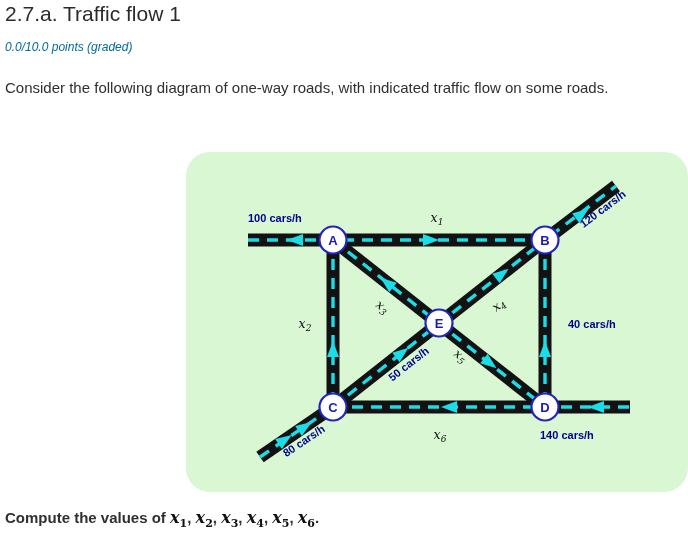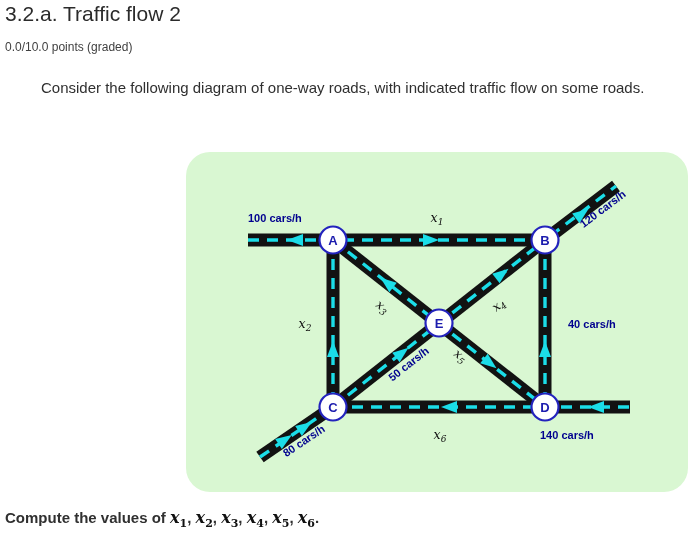--- a/index.html
+++ b/index.html
@@ -7,25 +7,25 @@
     width:688px; height:544px; position:relative;
     background:#ffffff; overflow:hidden;
     font-family:"Liberation Sans", sans-serif; color:#2e2e2e;
   }
   .page-title {
     position:absolute; left:5px; top:2px;
     font-size:21px; font-weight:400; color:#2b2b2b;
   }
   .points-line {
     position:absolute; left:5px; top:40px;
-    font-size:12px; color:#404040;
+    font-size:12px; color:#0369a1;font-style:italic;
   }
   .intro-line {
     position:absolute; left:5px; top:79px;
-    font-size:15px; color:#303030;margin-left:36px;
+    font-size:15px; color:#303030;
   }
   .diagram-panel {
     position:absolute; left:186px; top:152px;
     width:502px; height:340px;
     background:#d9f7d2;
     border-radius:24px;
   }
   .diagram-panel svg { display:block; }
 
   .road { stroke:#121212; stroke-width:13; fill:none; stroke-linejoin:miter; }
@@ -53,21 +53,21 @@
   .mvar i {
     font-family:"DejaVu Serif", serif; font-style:italic; font-size:16px; color:#111;
   }
   .mvar sub {
     font-family:"DejaVu Serif", serif; font-size:11px; color:#111;
   }
 </style>
 </head>
 <body>
 
-<div class="page-title">3.2.a. Traffic flow 2</div>
+<div class="page-title">2.7.a. Traffic flow 1</div>
 <div class="points-line">0.0/10.0 points (graded)</div>
 <div class="intro-line">Consider the following diagram of one-way roads, with indicated traffic flow on some roads.</div>
 
 <div class="diagram-panel">
   <svg width="502" height="340" viewBox="0 0 502 340" xmlns="http://www.w3.org/2000/svg">
 
     <g>
       <path class="road" d="M 62 88 L 359 88 L 430 34"></path>
       <path class="road" d="M 147 255 L 444 255"></path>
       <path class="road" d="M 147 88 L 147 255"></path>

